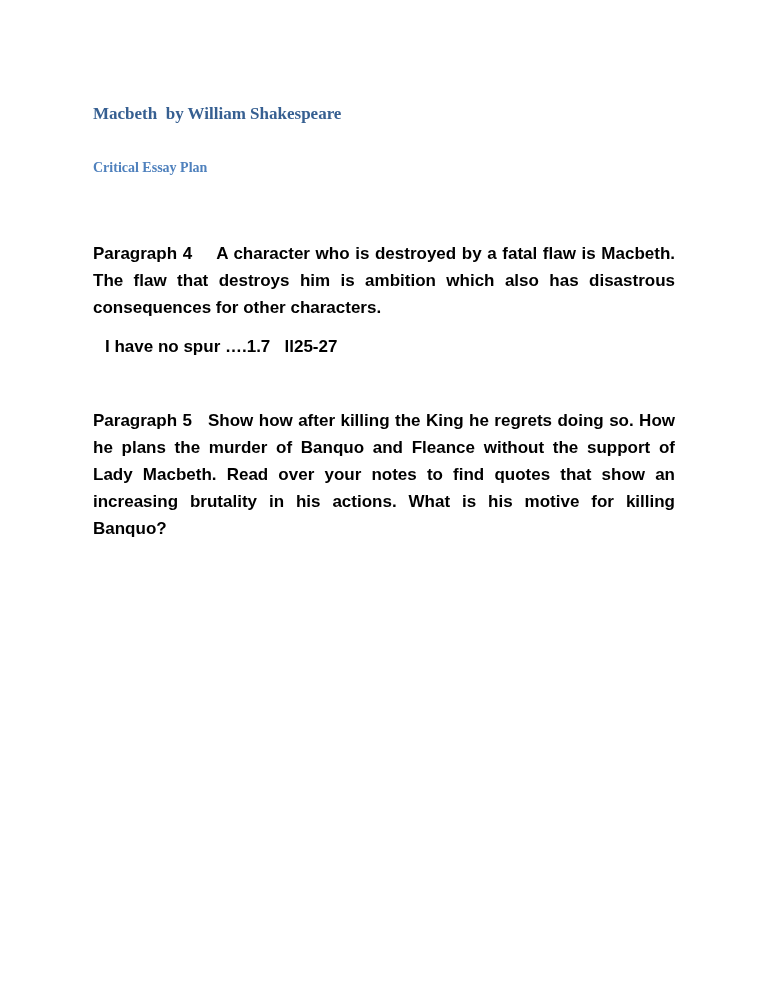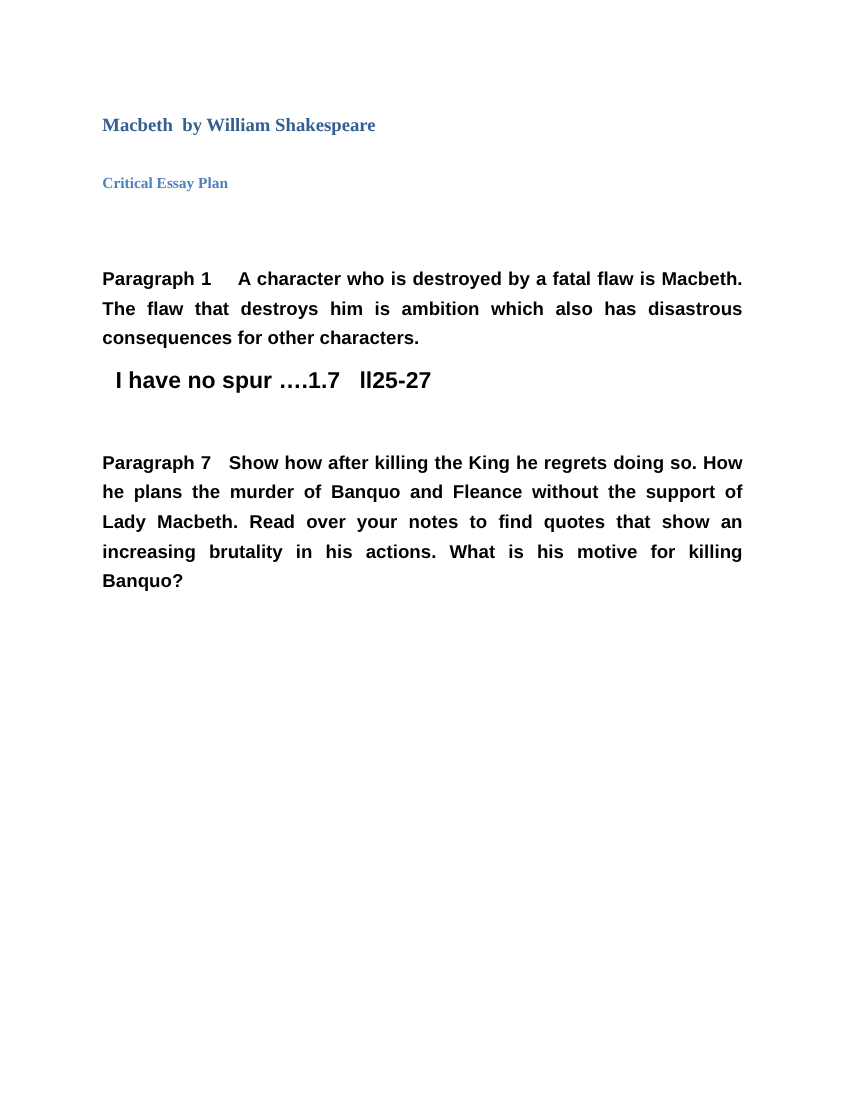--- a/index.html
+++ b/index.html
@@ -51,21 +51,21 @@
   .para-block-1 {
     margin-top: 63px;
   }
   .para-label {
     margin-right: 24px;
   }
   .para-label-2 {
     margin-right: 16px;
   }
   .quote-line {
-    font-size: 21px;
+    font-size: 17px;
     font-weight: bold;
     line-height: 27px;
     margin: 12px 0 0 12px;
     white-space: pre-wrap;
     color: #000000;
     text-align: left;
   }
   .instructions-para {
     margin-top: 9px;
   }
@@ -77,23 +77,23 @@
 <body>
 
 <div class="page">
 
   <h1 class="doc-title">Macbeth  by William Shakespeare</h1>
 
   <h2 class="doc-subtitle">Critical Essay Plan</h2>
 
 
   <p class="body-para para-block-1">
-    <span class="para-label">Paragraph 1</span><span>A character who is destroyed by a fatal flaw is Macbeth. The flaw that destroys him is ambition which also has disastrous consequences for other characters.</span>
+    <span class="para-label">Paragraph 4</span><span>A character who is destroyed by a fatal flaw is Macbeth. The flaw that destroys him is ambition which also has disastrous consequences for other characters.</span>
   </p>
 
   <p class="quote-line">I have no spur ….1.7   ll25-27</p>
 
 
   <p class="body-para para-block-2">
-    <span class="para-label para-label-2">Paragraph 7</span><span>Show how after killing the King he regrets doing so. How he plans the murder of Banquo and Fleance without the support of Lady Macbeth. Read over your notes to find quotes that show an increasing brutality in his actions. What is his motive for killing Banquo?</span>
+    <span class="para-label para-label-2">Paragraph 5</span><span>Show how after killing the King he regrets doing so. How he plans the murder of Banquo and Fleance without the support of Lady Macbeth. Read over your notes to find quotes that show an increasing brutality in his actions. What is his motive for killing Banquo?</span>
   </p>
 
 </div>
 
 </body></html>

